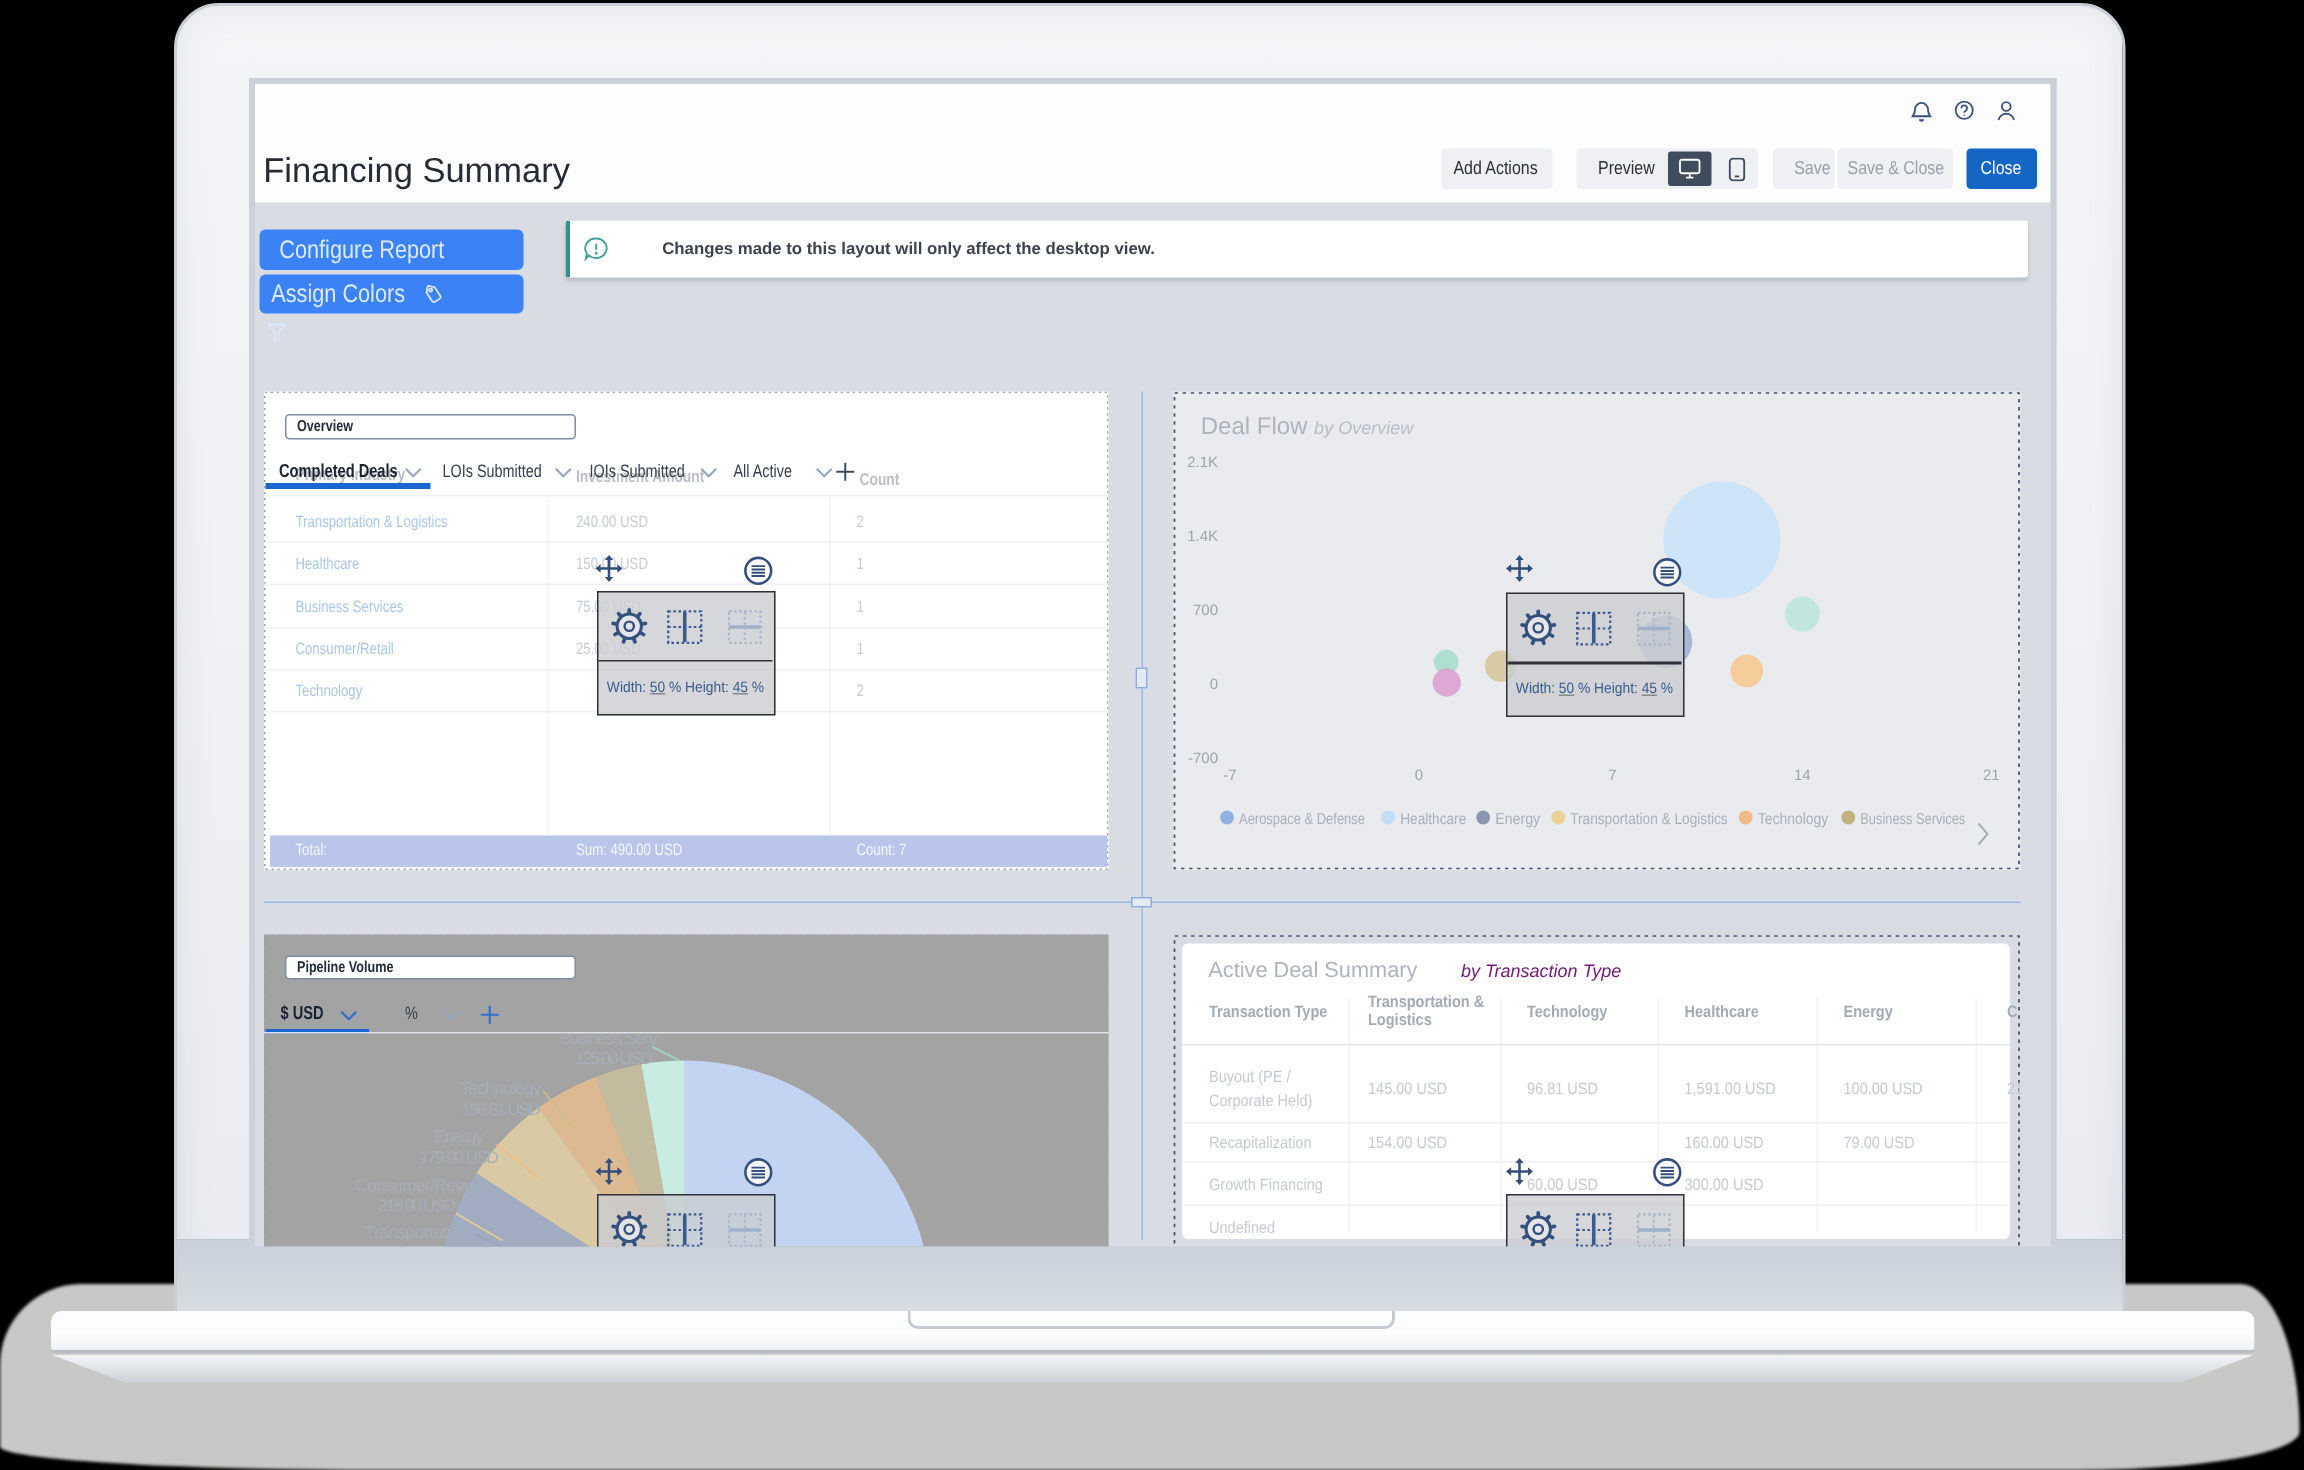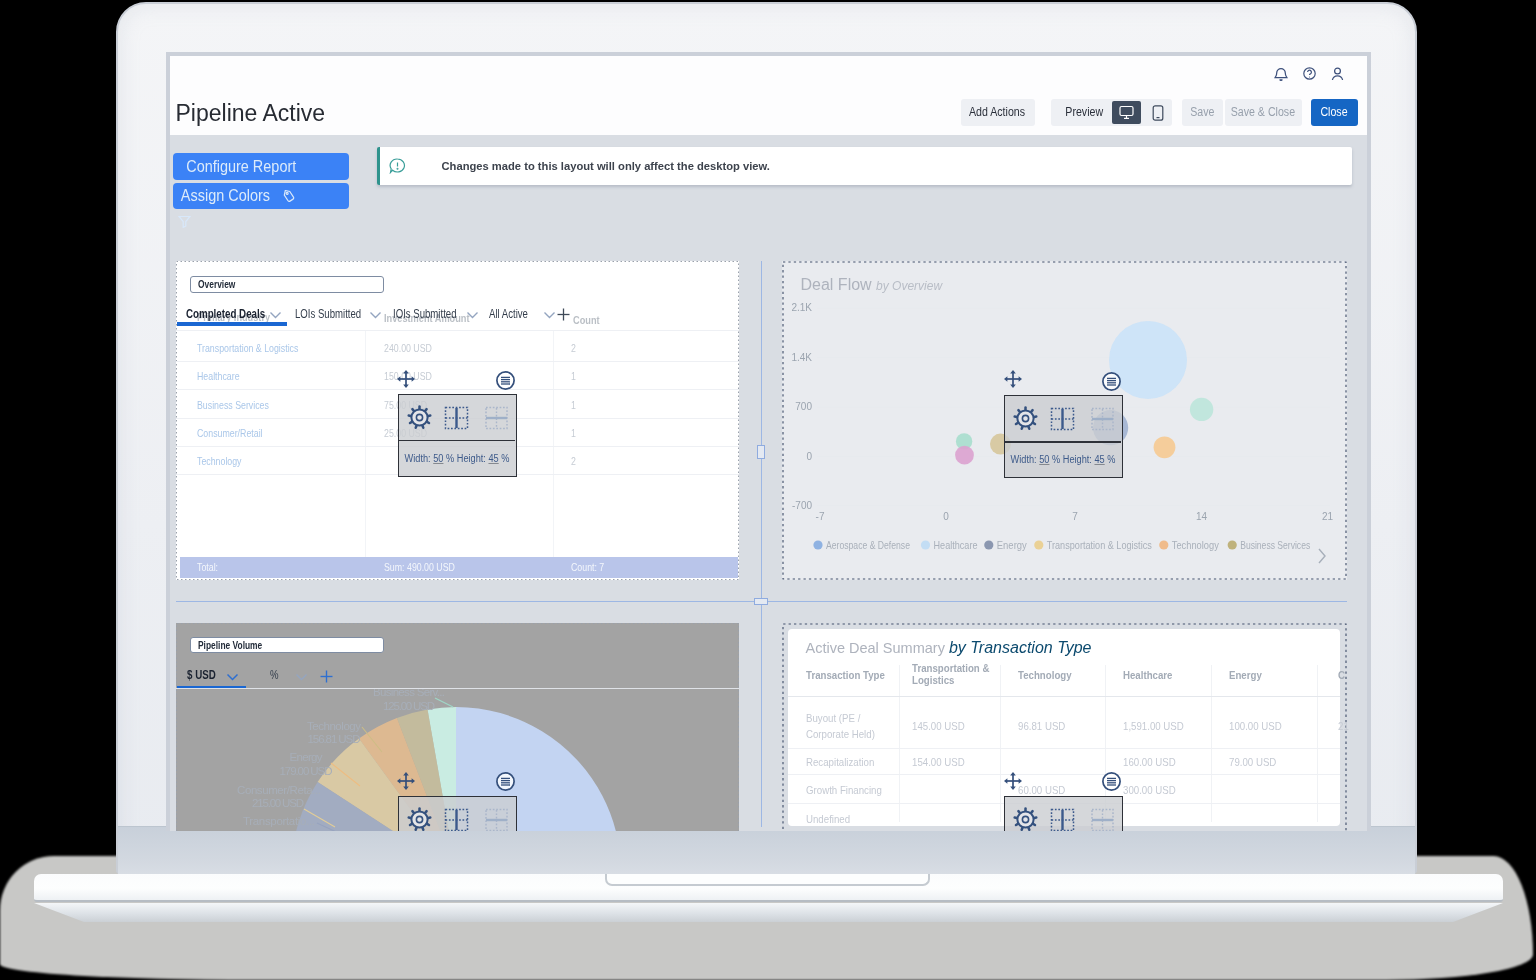--- a/index.html
+++ b/index.html
@@ -32,21 +32,21 @@
   #app { position:absolute; left:0; top:0; width:1197px; height:770px; }
 
   #topbar { left:0; top:0; width:1197px; height:79px; background:#fdfdfe; }
   #search { left:355px; top:7px; width:483px; height:25px; background:#f6f7f9;
     border:1px solid #d9dde3; border-radius:4px; color:#8d96a4; font-size:11px;
     line-height:23px; padding-left:12px; }
   #title { left:6px; top:44px; font-size:23px; color:#272b33; }
 
   .btn { position:absolute; top:43px; height:27px; background:#eef0f4; border-radius:3px;
     font-size:12.5px; color:#2a2f3a; text-align:center; line-height:27px; font-weight:500; }
-  .btn.gray { color:#97a0ac; font-weight:400; }
+  .btn.gray { color:#97a0ac; font-weight:400;text-align:right; }
   .btn i { display:inline-block; font-style:normal; transform:scaleX(.85); }
   #b-close { background:#1566c4; color:#fff; font-weight:400; }
   #b-mon { background:#3f4c5e; border-radius:2px; }
 
   #graybg { left:0; top:79px; width:1197px; height:691px; background:#d9dde3; }
 
   .bluebtn { position:absolute; left:3px; width:176px; background:#3b82f6; border-radius:4px;
     color:#dcebfa; font-size:17px; text-align:left; line-height:26px; }
   .bluebtn svg { vertical-align:-2px; margin-left:5px; }
   .bluebtn i { display:inline-block; font-style:normal; transform:scaleX(.85); transform-origin:50% 50%; }
@@ -105,21 +105,21 @@
         </svg>
       <svg class="abs" style="left:1133px;top:11.5px" width="13" height="13" viewBox="0 0 13 13" fill="none" stroke="#3e517c" stroke-width="1.2">
           <circle cx="6.5" cy="6.5" r="5.7"></circle>
           <path d="M4.6 5.1 a1.9 1.9 0 1 1 3.2 1.4 c-0.6 0.5 -1.3 0.8 -1.3 1.6"></path>
           <circle cx="6.5" cy="9.9" r="0.5" fill="#3e517c" stroke="none"></circle>
         </svg>
       <svg class="abs" style="left:1161px;top:11px" width="13" height="14" viewBox="0 0 13 14" fill="none" stroke="#3e517c" stroke-width="1.25">
           <circle cx="6.5" cy="4" r="2.9"></circle>
           <path d="M1.4 13 a5.2 5.2 0 0 1 10.2 0"></path>
         </svg>
-      <div id="title" class="abs">Pipeline Active</div>
+      <div id="title" class="abs">Financing Summary</div>
       <div class="btn" style="left:791px;width:74px;"><i>Add Actions</i></div>
       <div class="btn" style="left:881px;width:121px;text-align:left;padding-left:11px;"><i>Preview</i></div>
       <div class="btn abs" id="b-mon" style="left:942px;top:45px;width:29px;height:23px;">
         <svg style="position:absolute;left:7px;top:4px" width="15" height="15" viewBox="0 0 15 15" fill="none" stroke="#fff" stroke-width="1.2">
             <rect x="1" y="1.5" width="13" height="9" rx="1.5"></rect>
             <line x1="5" y1="13.4" x2="10" y2="13.4"></line>
             <line x1="7.5" y1="10.5" x2="7.5" y2="13"></line>
           </svg>
       </div>
       <svg class="abs" style="left:982px;top:49px" width="12" height="16" viewBox="0 0 12 16" fill="none" stroke="#3e4a5c" stroke-width="1.2">
@@ -446,21 +446,21 @@
             <line x1="1" y1="12" x2="22" y2="12" stroke="#9fb0c8" stroke-width="2.4"></line>
           </svg>
 
         </div>
       </div>
       <div id="p4" class="panel">
         <svg class="pborder" width="565" height="261">
             <path d="M1 260 V1 H564 V260" fill="none" stroke="#44526e" stroke-width="1.15" stroke-dasharray="2.3,3.1"></path>
           </svg>
         <div class="abs" style="left:6px;top:6px;width:552px;height:197px;background:#fff;border-radius:4px;"></div>
-        <div class="abs" style="left:24px;top:16px;font-size:14.5px;color:#aeb3bd;">Active Deal Summary <i style="font-size:16px;color:#0c4a6e;">by Transaction Type</i></div>
+        <div class="abs" style="left:24px;top:16px;font-size:14.5px;color:#aeb3bd;">Active Deal Summary <i style="font-size:12px;color:#701a75;margin-left:25px;">by Transaction Type</i></div>
         <div class="cline" style="left:117px;top:42px;height:157px;background:#f0f2f5;"></div>
         <div class="cline" style="left:218px;top:42px;height:157px;background:#f0f2f5;"></div>
         <div class="cline" style="left:323px;top:42px;height:157px;background:#f0f2f5;"></div>
         <div class="cline" style="left:429px;top:42px;height:157px;background:#f0f2f5;"></div>
         <div class="cline" style="left:535px;top:42px;height:157px;background:#f0f2f5;"></div>
         <div class="gh4" style="left:24px;top:46px;">Transaction Type</div>
         <div class="gh4" style="left:130px;top:39px;">Transportation &amp;<br>Logistics</div>
         <div class="gh4" style="left:236px;top:46px;">Technology</div>
         <div class="gh4" style="left:341px;top:46px;">Healthcare</div>
         <div class="gh4" style="left:447px;top:46px;">Energy</div>

